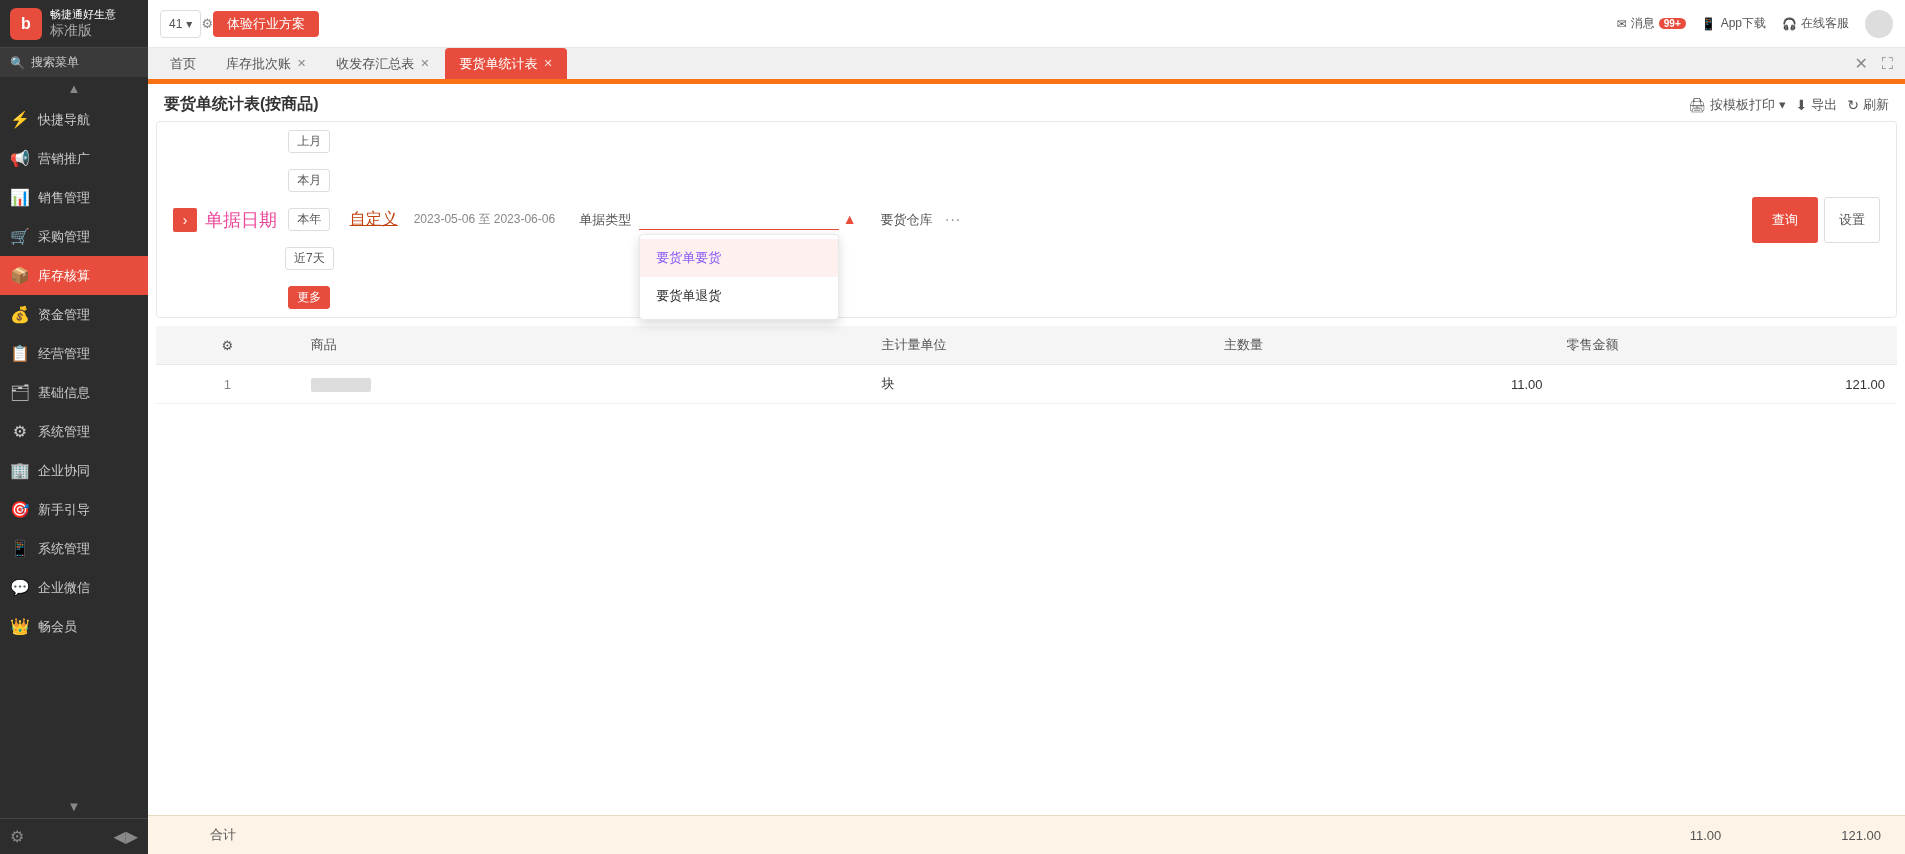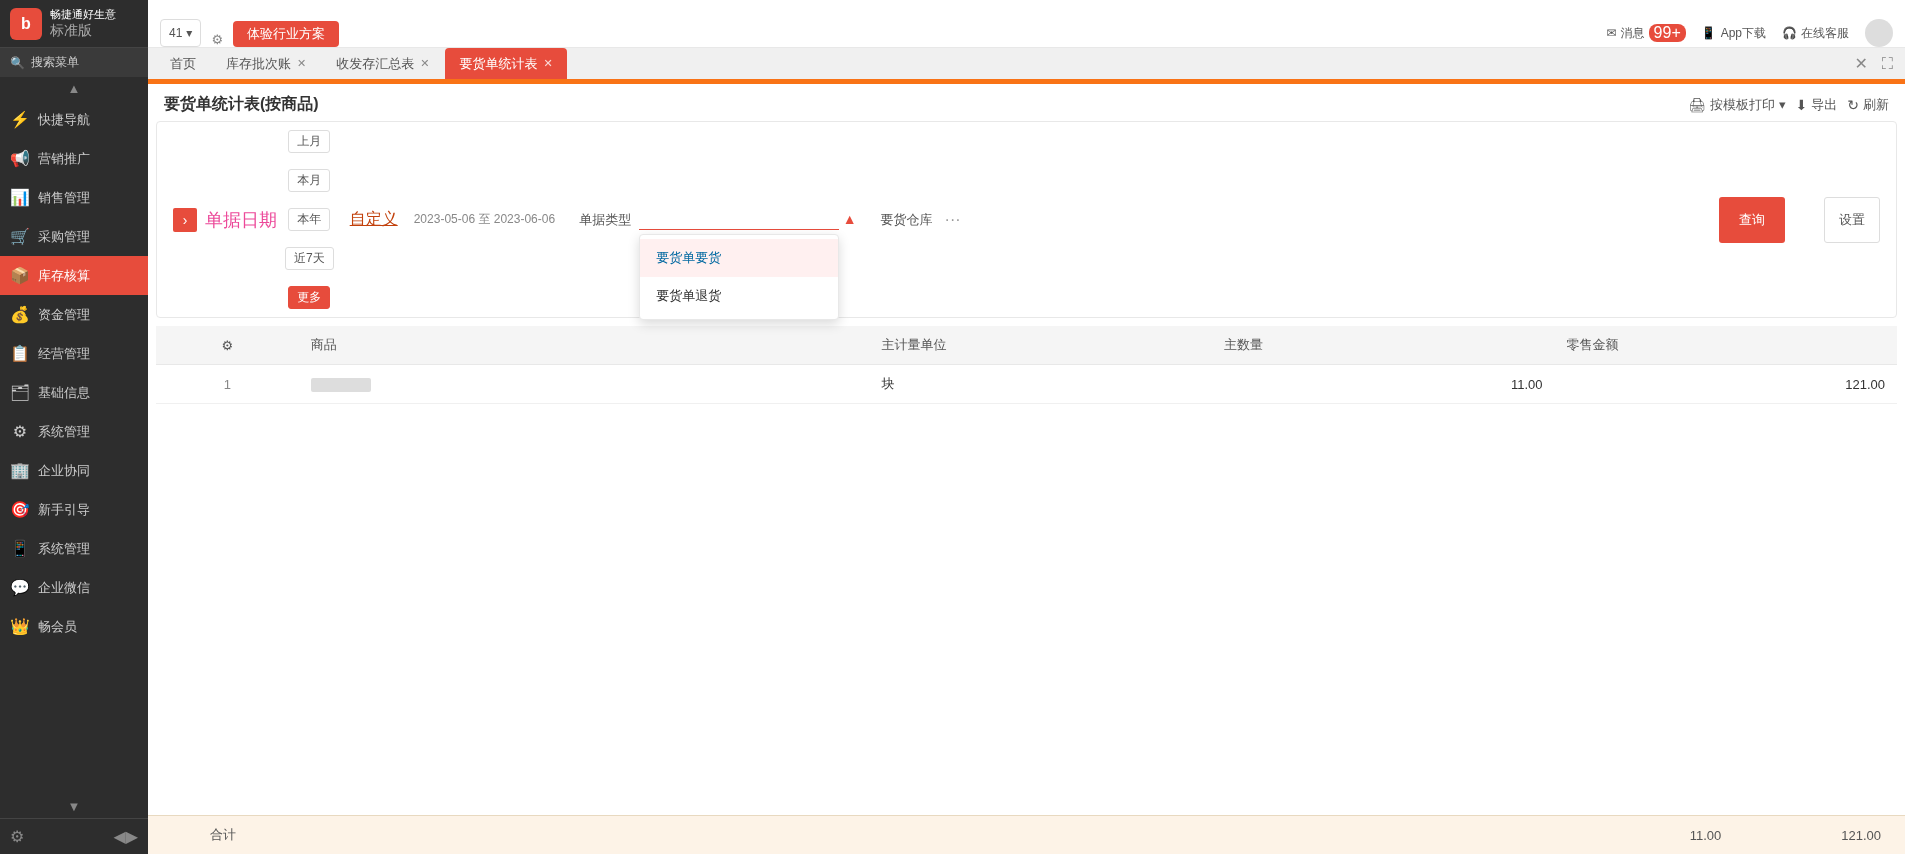--- a/index.html
+++ b/index.html
@@ -89,26 +89,25 @@
     .main-area {
       flex: 1;
       display: flex;
       flex-direction: column;
       overflow: hidden;
     }
 
     
     .topbar {
       display: flex;
-      align-items: flex-end;
+      align-items: center;
       background: #fff;
-      padding: 0 12px;
+      padding: 16px 12px;
       height: 48px;
       border-bottom: 1px solid #e8e8e8;
-      gap: 10px;
       flex-shrink: 0;
     }
     .topbar-tabs-selector {
       display: flex;
       align-items: center;
       border: 1px solid #ddd;
       border-radius: 4px;
       padding: 2px 8px;
       font-size: 12px;
       color: #555;
@@ -137,23 +136,24 @@
       display: flex;
       align-items: center;
       gap: 4px;
       cursor: pointer;
     }
     .badge {
       background: #e74c3c;
       color: white;
       border-radius: 8px;
       padding: 0 5px;
-      font-size: 16px;
+      font-size: 10px;
       min-width: 18px;
       text-align: center;
+      font-weight: bold;
     }
     .avatar {
       width: 28px;
       height: 28px;
       background: #ddd;
       border-radius: 50%;
     }
     .gear-icon { cursor: pointer; color: #888; }
 
     
@@ -338,21 +338,20 @@
       font-size: 13px;
     }
     .btn-settings {
       background: white;
       color: #555;
       border: 1px solid #ddd;
       padding: 13px 14px;
       border-radius: 3px;
       cursor: pointer;
       font-size: 13px;
-      margin-left: 33px;
     }
 
     
     .dropdown-container { position: relative; }
     .dropdown-menu {
       position: absolute;
       top: calc(100% + 4px);
       left: 0;
       background: white;
       border: 1px solid #e8e8e8;
@@ -361,21 +360,21 @@
       z-index: 100;
       min-width: 200px;
       padding: 4px 0;
     }
     .dropdown-item {
       padding: 10px 16px;
       cursor: pointer;
       font-size: 13px;
       color: #333;
     }
-    .dropdown-item.selected { background: #fff0f0; color: #0369a1; }
+    .dropdown-item.selected { background: #fff0f0; color: #8b5cf6; }
 
     
     .table-container {
       flex: 1;
       overflow: auto;
       margin: 8px;
     }
     table {
       width: 100%;
       border-collapse: collapse;

